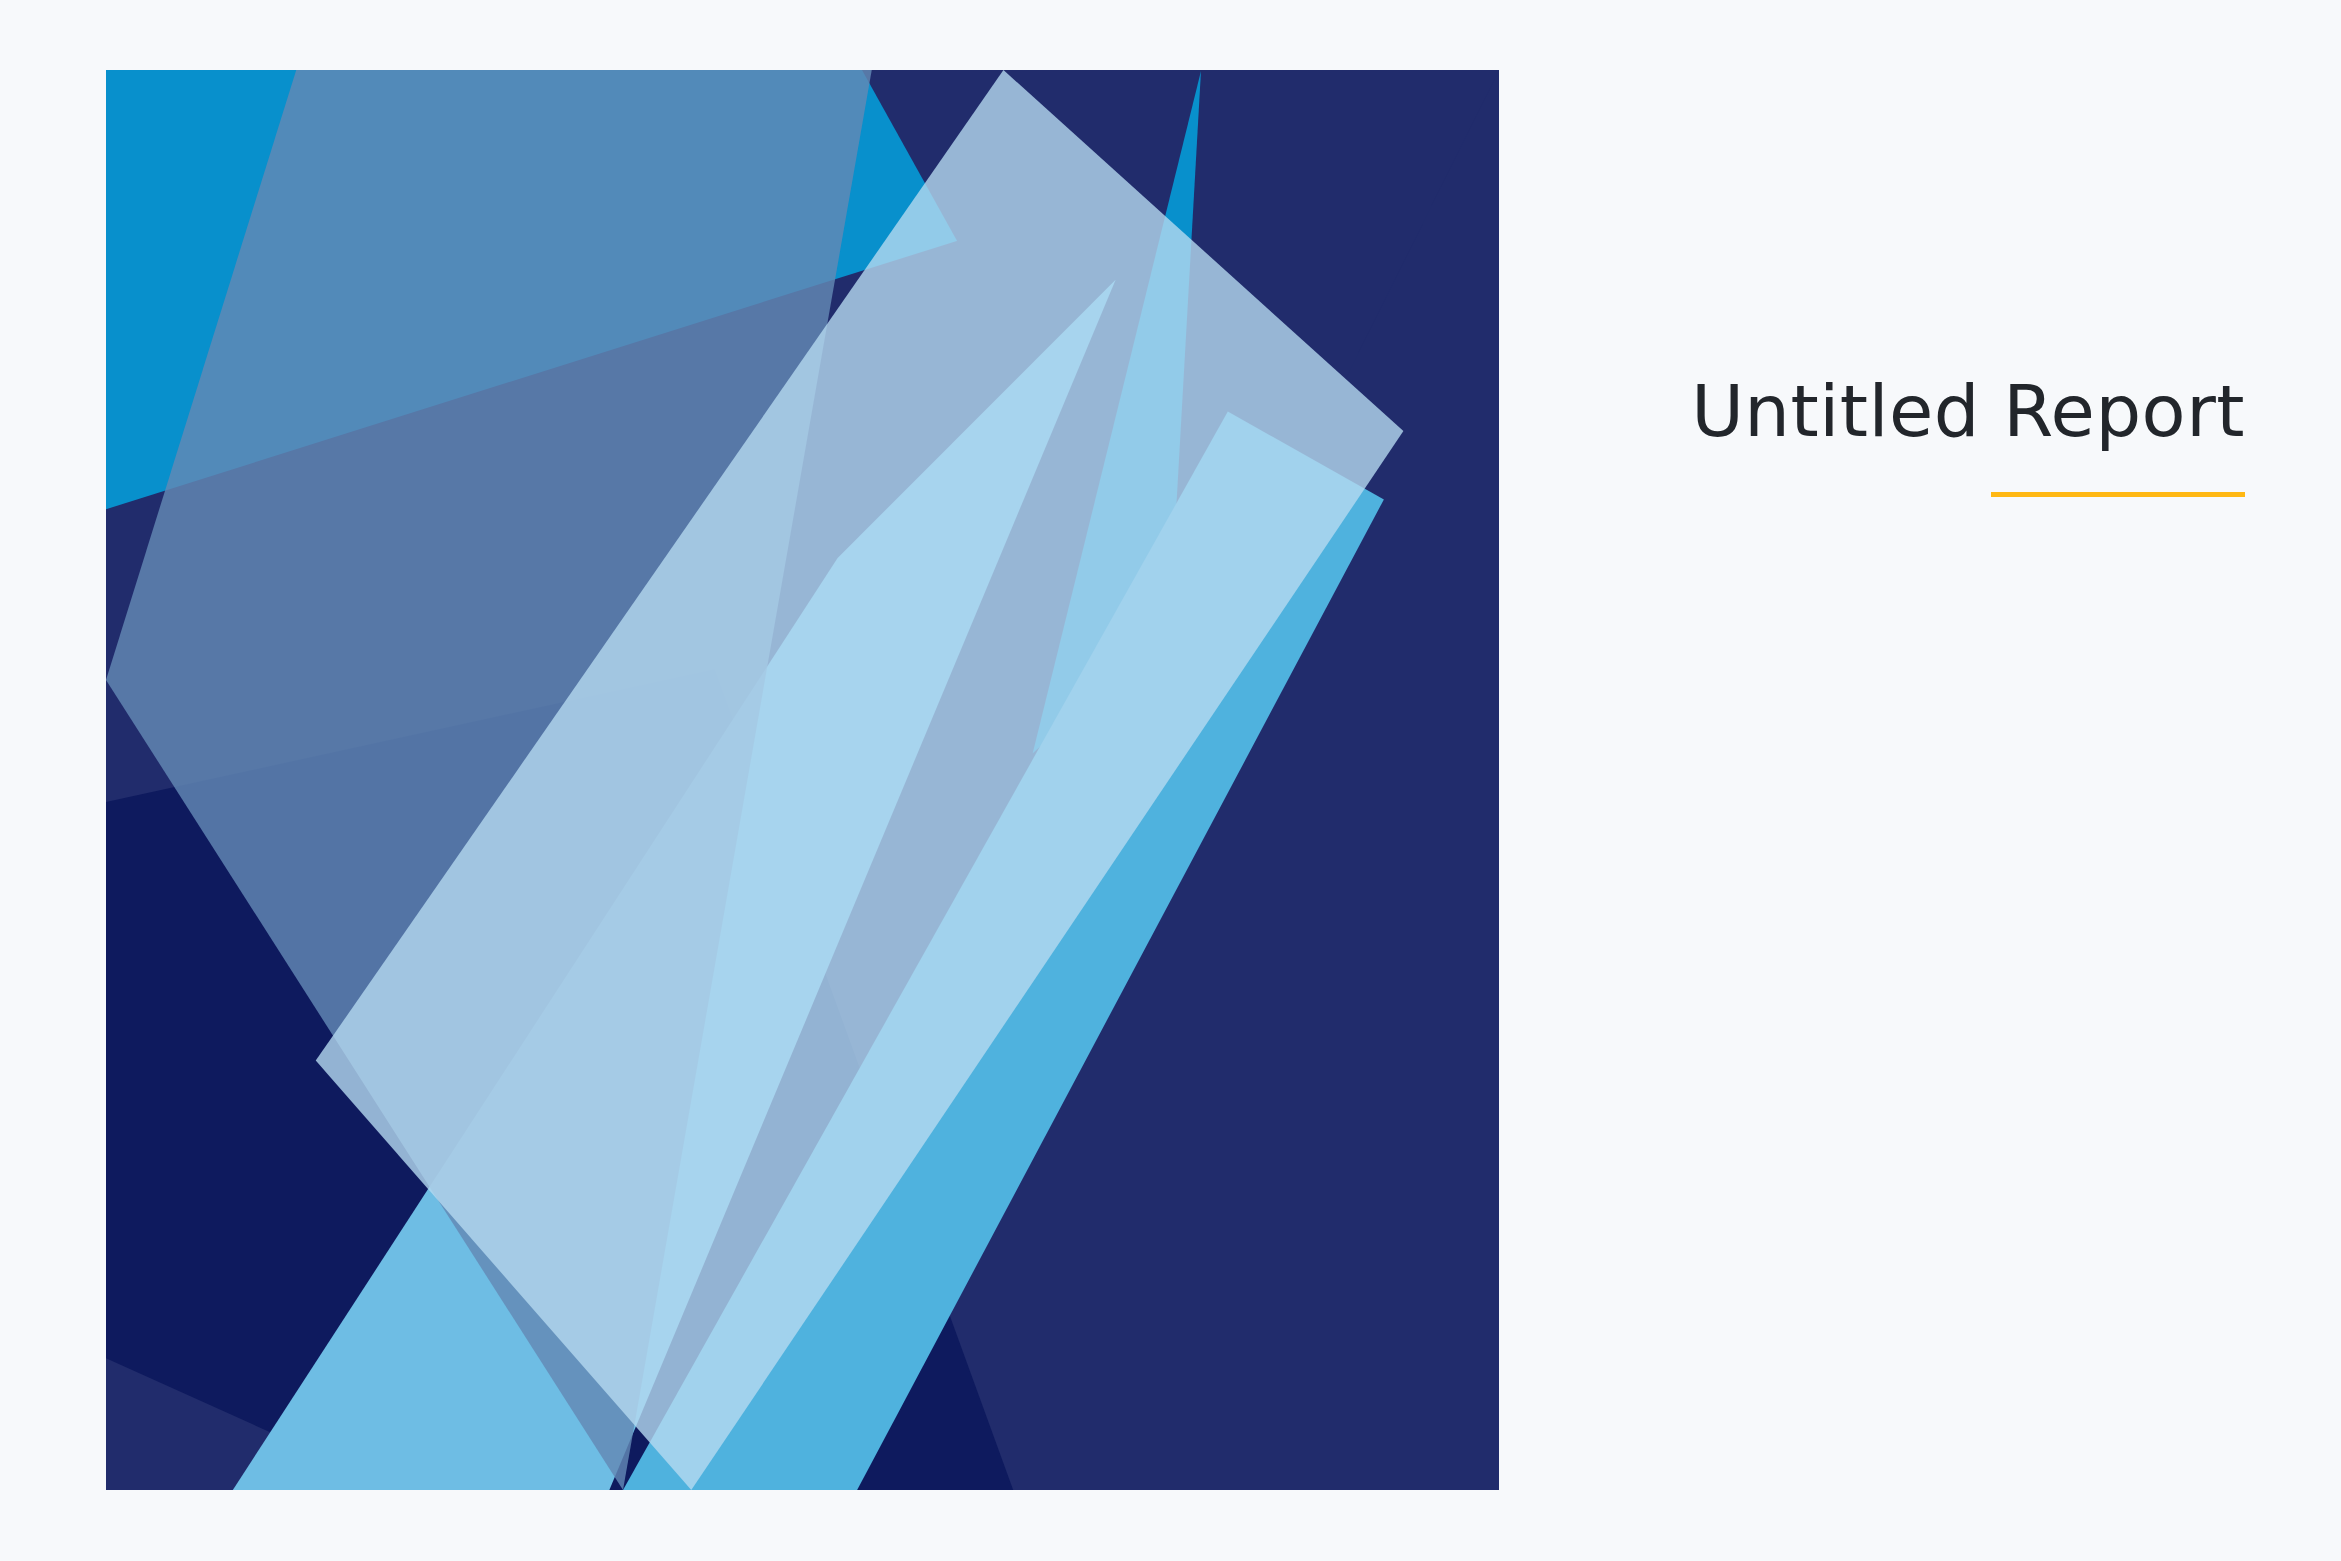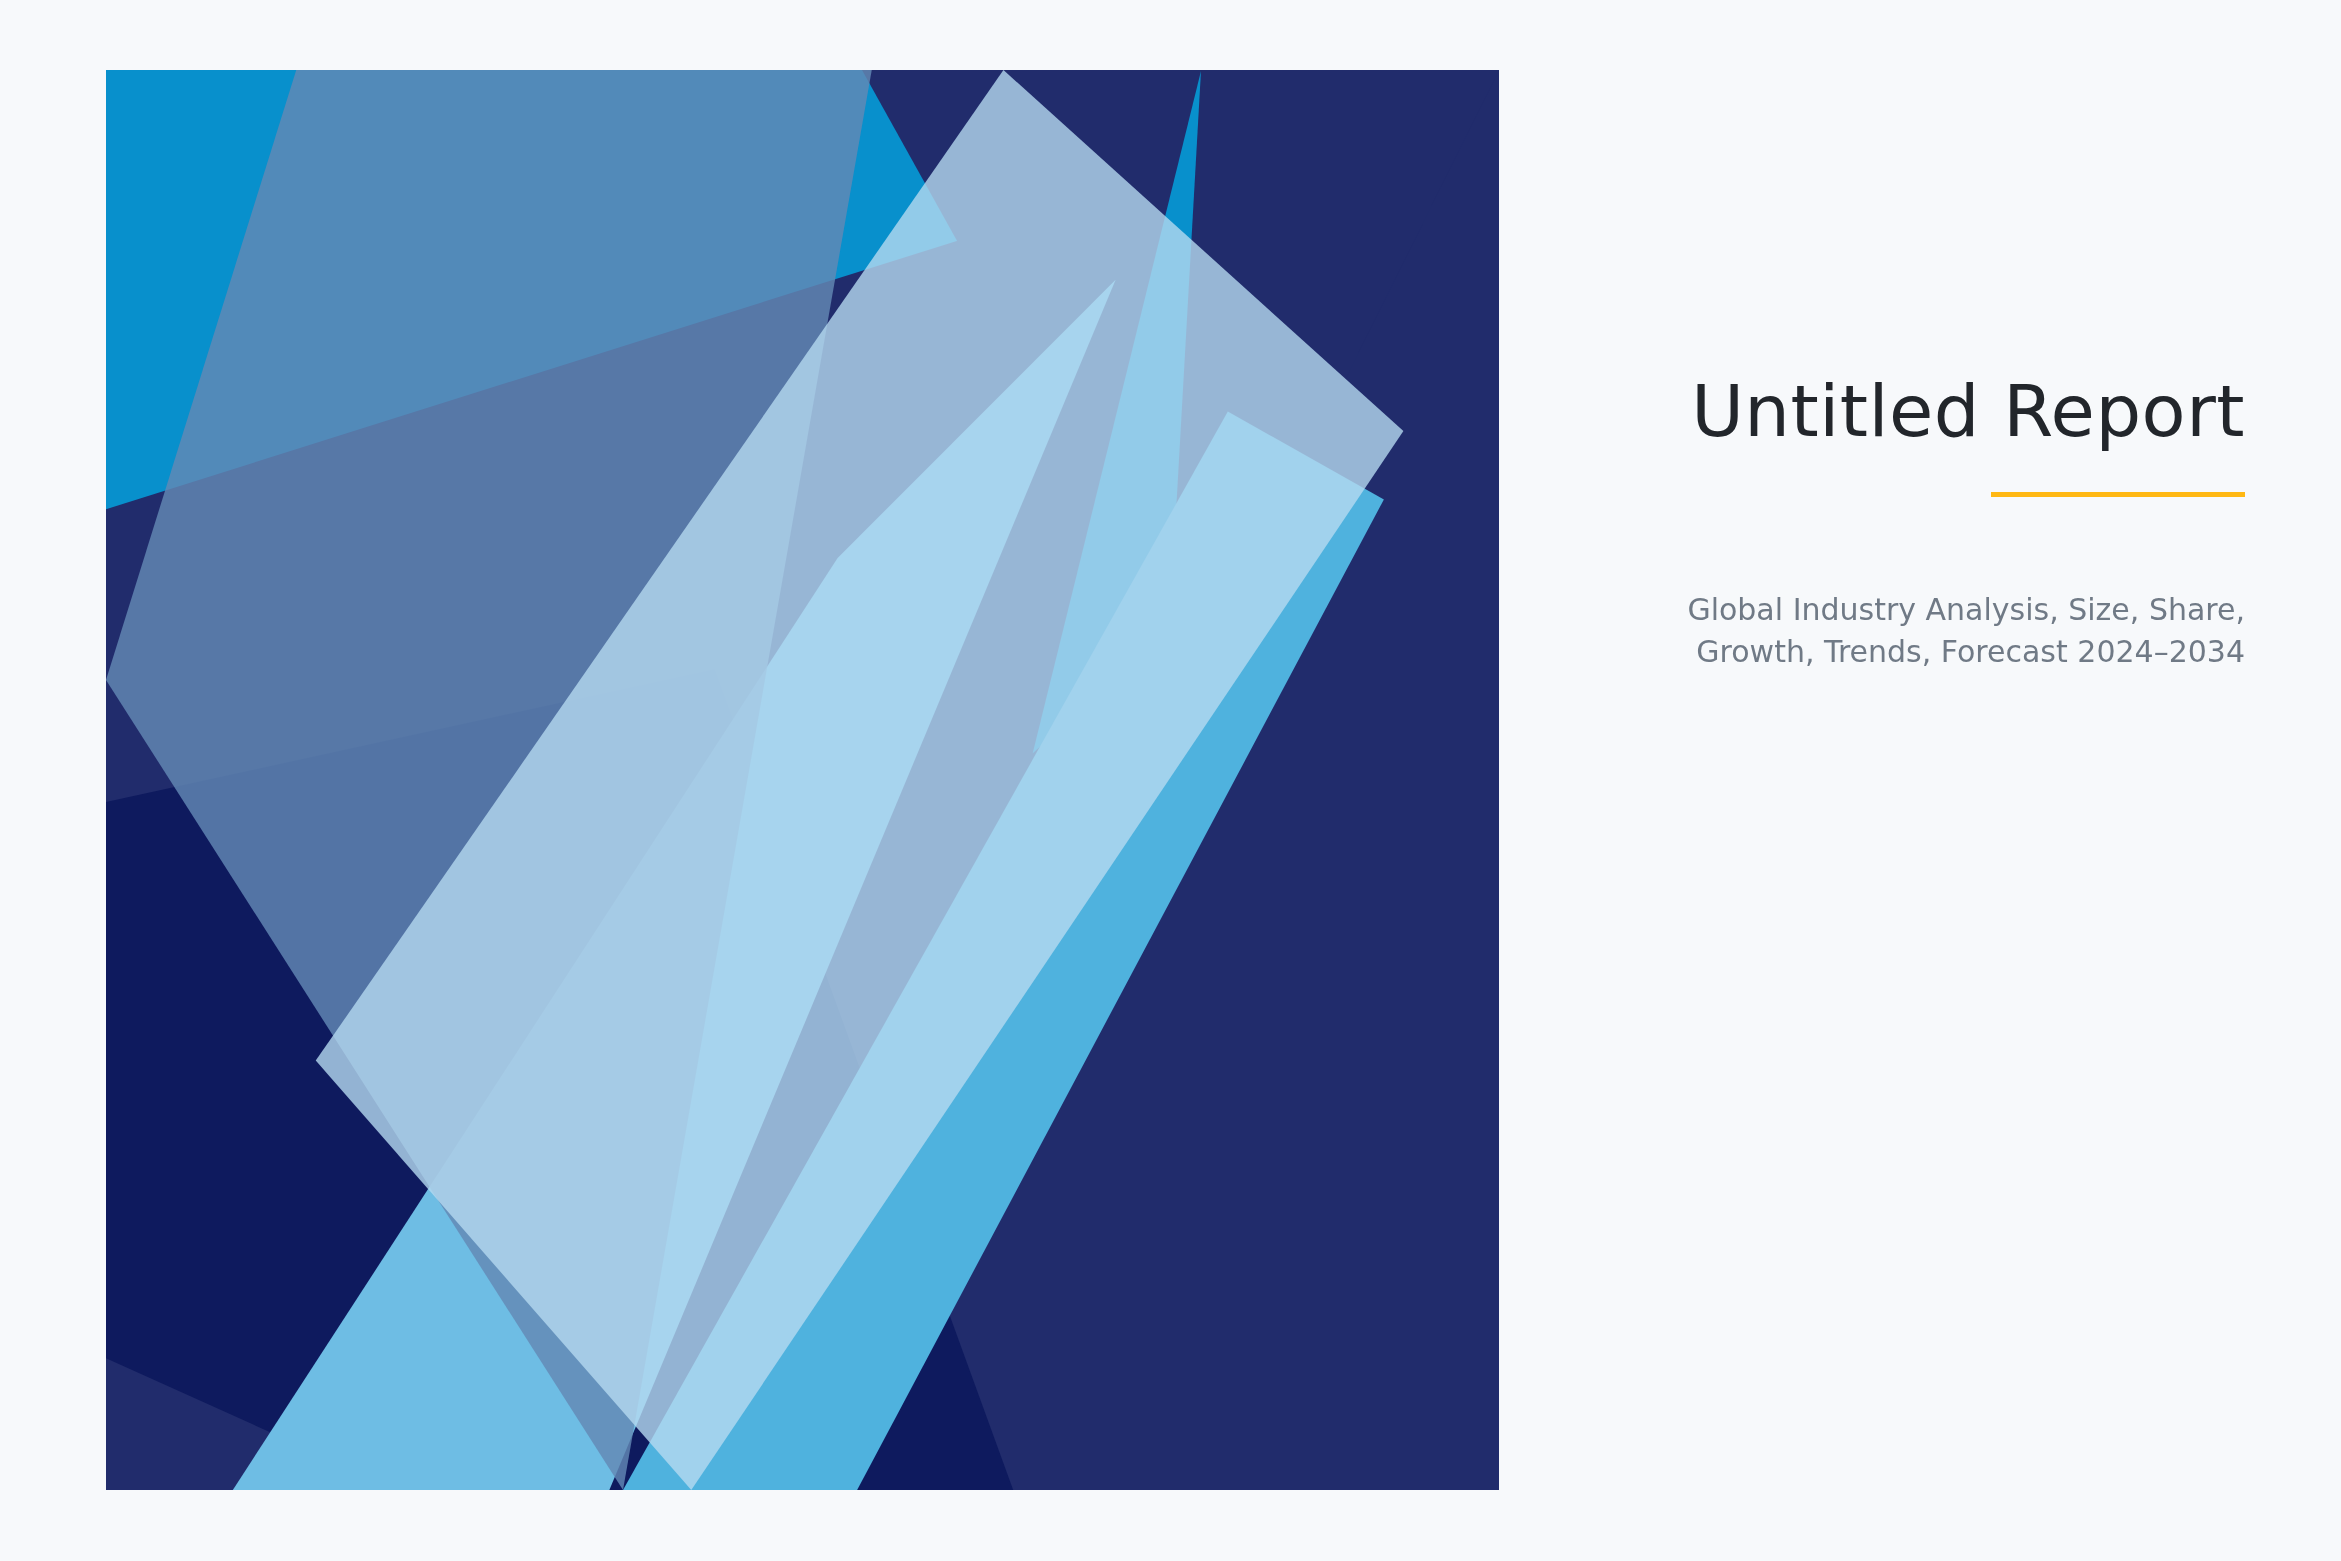--- a/index.html
+++ b/index.html
@@ -102,17 +102,16 @@
         <polygon fill="#b5daf0" fill-opacity="0.80" points="1840,0 2660,740 1200,2910 430,2030"></polygon>
       </g>
     </svg>
   </div>
 
   <div id="cover-text-block">
     <h1 id="report-title" style="color: rgb(34, 38, 43);">Untitled Report</h1>
     <span id="title-rule-wrap">
       <span id="title-rule" style="background: rgb(255, 184, 19);"></span>
     </span>
-    <p id="report-subtitle" style="color: rgb(112, 122, 134);">Global Industry Analysis, Size, Share, Growth, Trends, Forecast 2024–2034</p>
   </div>
 
 </div>
 
 
 </body></html>

